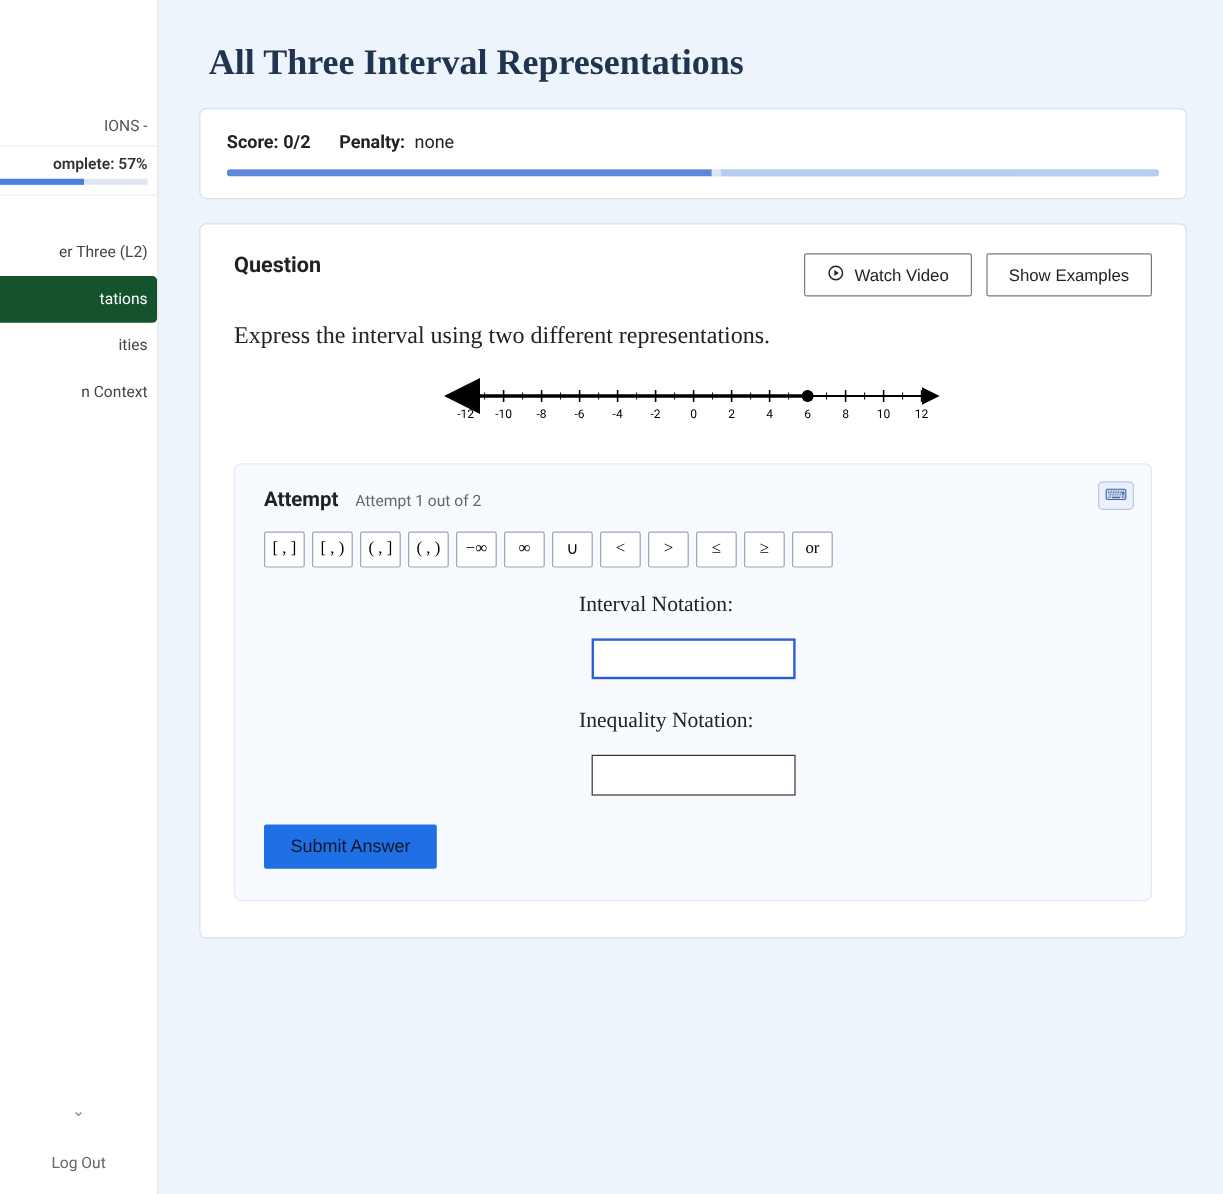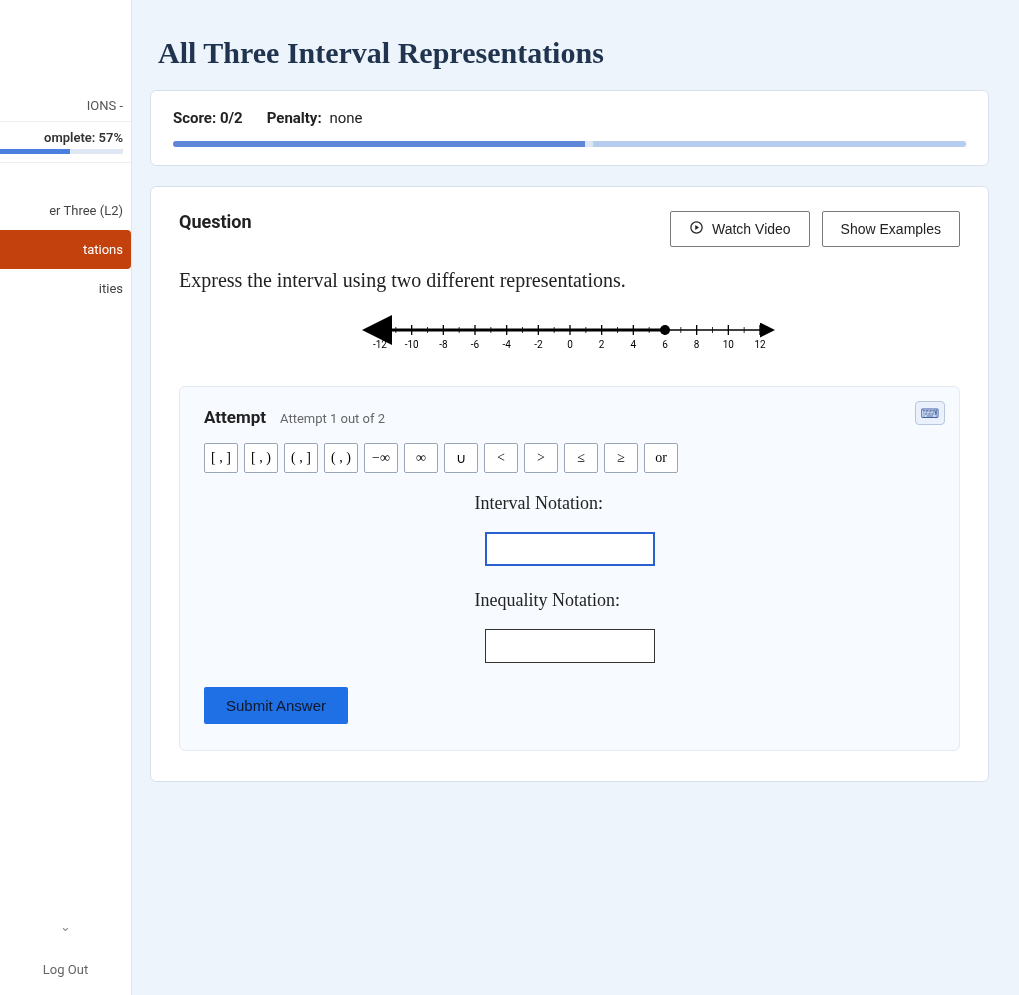--- a/index.html
+++ b/index.html
@@ -32,31 +32,31 @@
     height: 5px; background: #dfe7f3; margin-top:4px; position:relative;
   }
   .sidebar .progress-bar > div { height:100%; background:#4a7fe0; width:57%; }
   .sidebar .nav-item {
     padding: 12px 8px 12px 0;
     text-align: right;
     cursor: pointer;
     color: #444;
   }
   .sidebar .nav-item.selected {
-    background: #c2410c;
+    background: #14532d;
     color: #fff;
     border-radius: 0 4px 4px 0;
   }
   .sidebar .spacer { flex: 1; }
   .sidebar .chevron { text-align:center; color:#888; padding:10px 0; cursor:pointer; }
   .sidebar .logout { text-align:center; color:#666; padding:18px 0; cursor:pointer; }
 
   .main {
     flex: 1;
-    padding: 30px 30px 30px 18px;
+    padding: 30px 30px 30px 34px;
   }
   .page-title {
     font-family: Georgia, "Times New Roman", serif;
     font-size: 30px;
     font-weight: 600;
     color: #20344f;
     margin: 6px 0 20px 8px;
   }
   .card {
     background: #fff;
@@ -168,20 +168,23 @@
   <div style="height:28px"></div>
 
   <div class="nav-item">
     <span>er Three (L2)</span>
   </div>
   <div class="nav-item selected">
     <span>tations</span>
   </div>
   <div class="nav-item">
     <span>ities</span>
+  </div>
+  <div class="nav-item">
+    <span>n Context</span>
   </div>
 
   <div class="spacer"></div>
   <div class="chevron">
     <span>⌄</span>
   </div>
   <div class="logout">
     <span>Log Out</span>
   </div>
 </aside>

